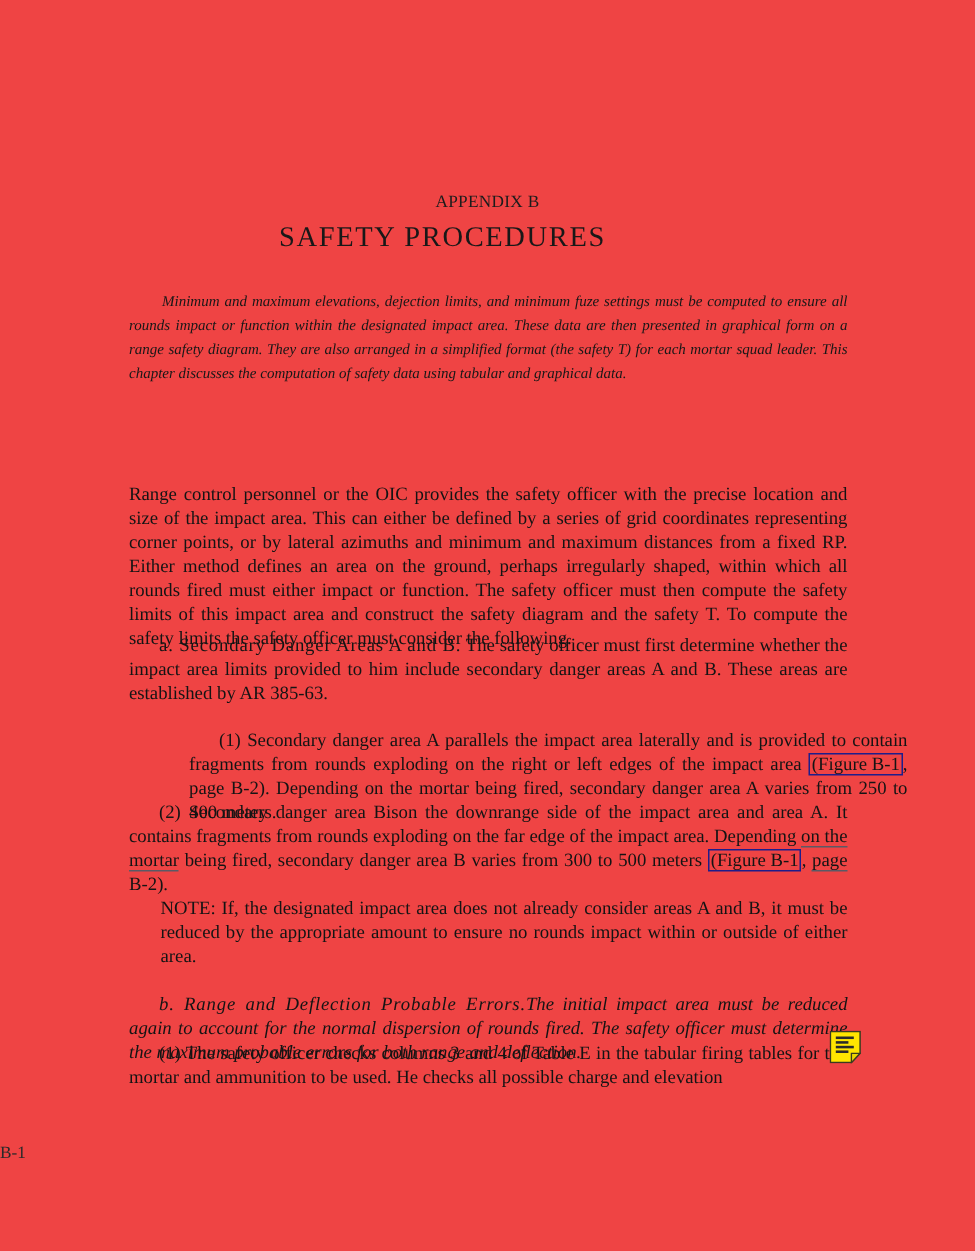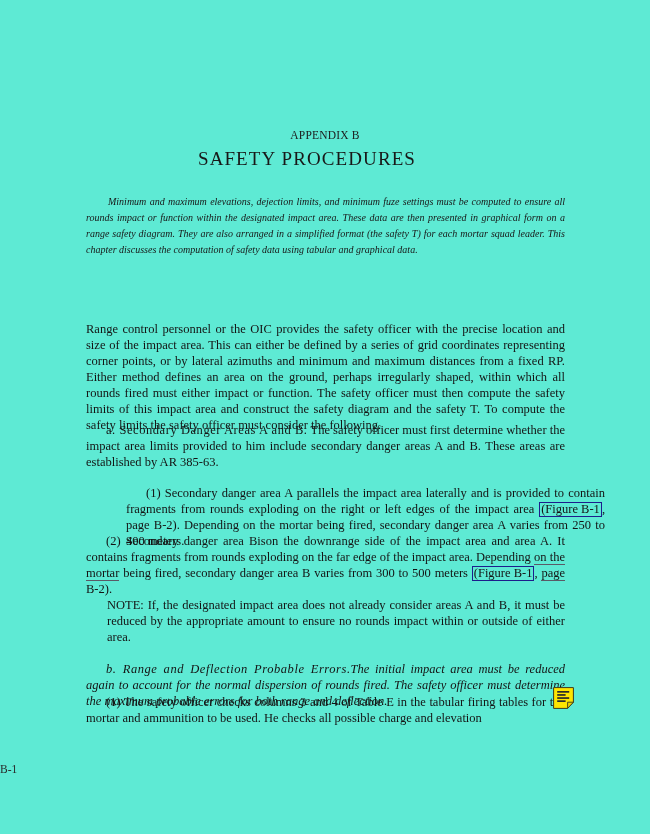--- a/index.html
+++ b/index.html
@@ -13,38 +13,38 @@
     height: 834px;
     position: relative;
     font-family: "Liberation Serif", "DejaVu Serif", serif;
     color: #1a1a1a;
     overflow: hidden;
   }
 
   .page {
     position: absolute;
     inset: 0;
-    background: #5eead4;
+    background: #ef4444;
   }
 
   
   .appendix-label {
     position: absolute;
     top: 129px;
     left: 0;
     width: 650px;
     text-align: center;
     font-size: 11.5px;
     letter-spacing: 0.2px;
     color: #1c1c1c;
   }
   .doc-title {
     position: absolute;
     top: 148px;
-    left: 16px;
+    left: 4px;
     width: 582px;
     text-align: center;
     font-size: 19px;
     letter-spacing: 1.1px;
     color: #181818;
   }
 
   
   .col {
     position: absolute;

